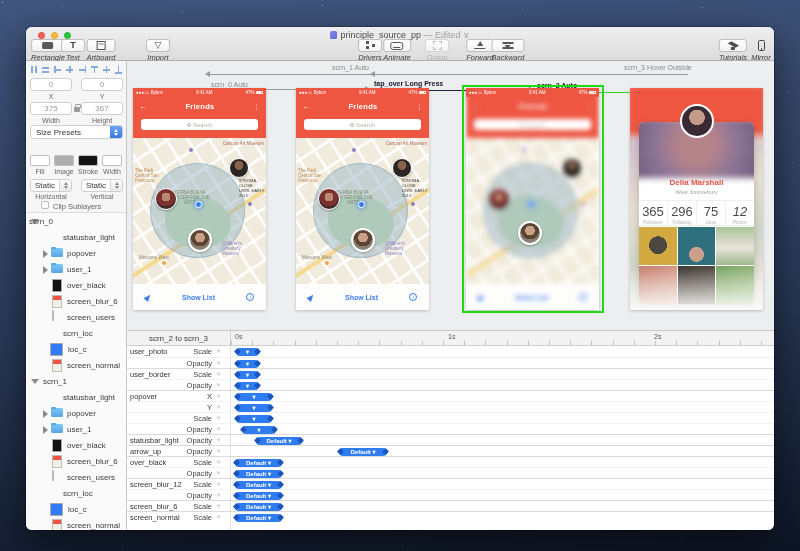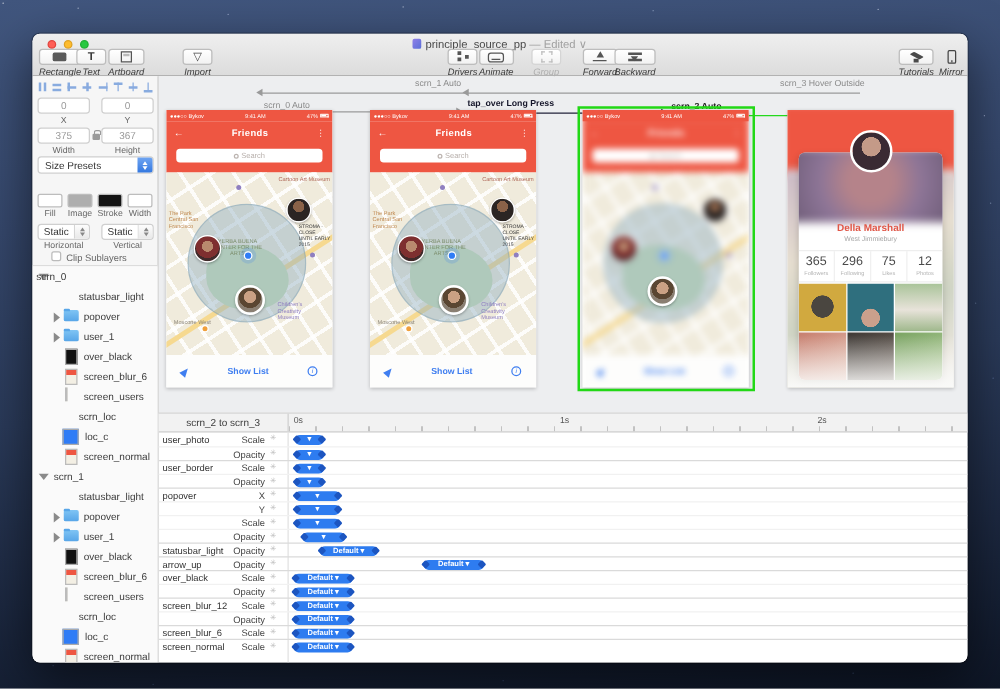--- a/index.html
+++ b/index.html
@@ -151,22 +151,22 @@
   .chev::before{ left:0; transform:rotate(-28deg);} .chev::after{ right:0; transform:rotate(28deg); }
   .card { position:absolute; left:9px; top:34px; width:115px; height:182px; background:#fff; border-radius:5px; overflow:hidden; z-index:2;
     box-shadow:0 2px 6px rgba(0,0,0,.18); }
   .hero { height:52px; background:radial-gradient(circle at 50% 45%, #b5838a 0 25%, #8d7597 55%, #6b5a74 100%); filter:blur(3px); transform:scale(1.15); }
   .p-av { position:absolute; top:16px; left:50%; transform:translateX(-50%); width:34px; height:34px; border-radius:50%;
     border:2px solid #fff; background:radial-gradient(circle at 50% 38%, #c49a88 0 32%, #3a2a33 33%); z-index:3; }
   .p-name { position:absolute; top:56px; left:0; right:0; text-align:center; font-size:8px; color:#e05646; font-weight:600; }
   .p-loc { position:absolute; top:67px; left:0; right:0; text-align:center; font-size:5.5px; color:#a5a5a5; }
   .p-stats { position:absolute; top:78px; left:0; right:0; height:26px; display:flex; border-top:1px solid #eee; border-bottom:1px solid #eee; }
   .p-stat { flex:1; text-align:center; padding-top:3px; border-right:1px solid #f0f0f0; }
-  .p-stat:last-child{ border-right:none; }
-  .p-stat .v { font-size:10px; color:#4a4a4a; } .p-stat .l { font-size:4.5px; color:#b5b5b5; margin-top:1px; }
+  .p-stat:last-child{ border-right:none;font-style:italic; }
+  .p-stat .v { font-size:13px; color:#4a4a4a; } .p-stat .l { font-size:4.5px; color:#b5b5b5; margin-top:1px; }
   .p-photos { position:absolute; top:105px; left:0; right:0; bottom:0; display:grid; grid-template-columns:1fr 1fr 1fr; grid-template-rows:38px 1fr; gap:1px; background:#fff; }
   .ph { width:100%; height:100%; }
   .ph1{ background:radial-gradient(circle at 50% 48%, #4a4640 0 32%, #d1a93f 33%); }
   .ph2{ background:radial-gradient(circle at 50% 72%, #caa08c 0 22%, #2f6f7e 23%); }
   .ph3{ background:linear-gradient(180deg,#aac49a,#e8e3da 55%,#9fb88c); }
   .ph4{ background:linear-gradient(135deg,#c77f6f,#e0b4a4); }
   .ph5{ background:linear-gradient(135deg,#3f3a36,#6a5f57); }
   .ph6{ background:linear-gradient(135deg,#7ba464,#a8c68f); }
   .ab4-fade { position:absolute; left:0; right:0; bottom:0; height:42px; z-index:4;
     background:linear-gradient(rgba(250,250,249,0), rgba(250,250,249,.95)); }

